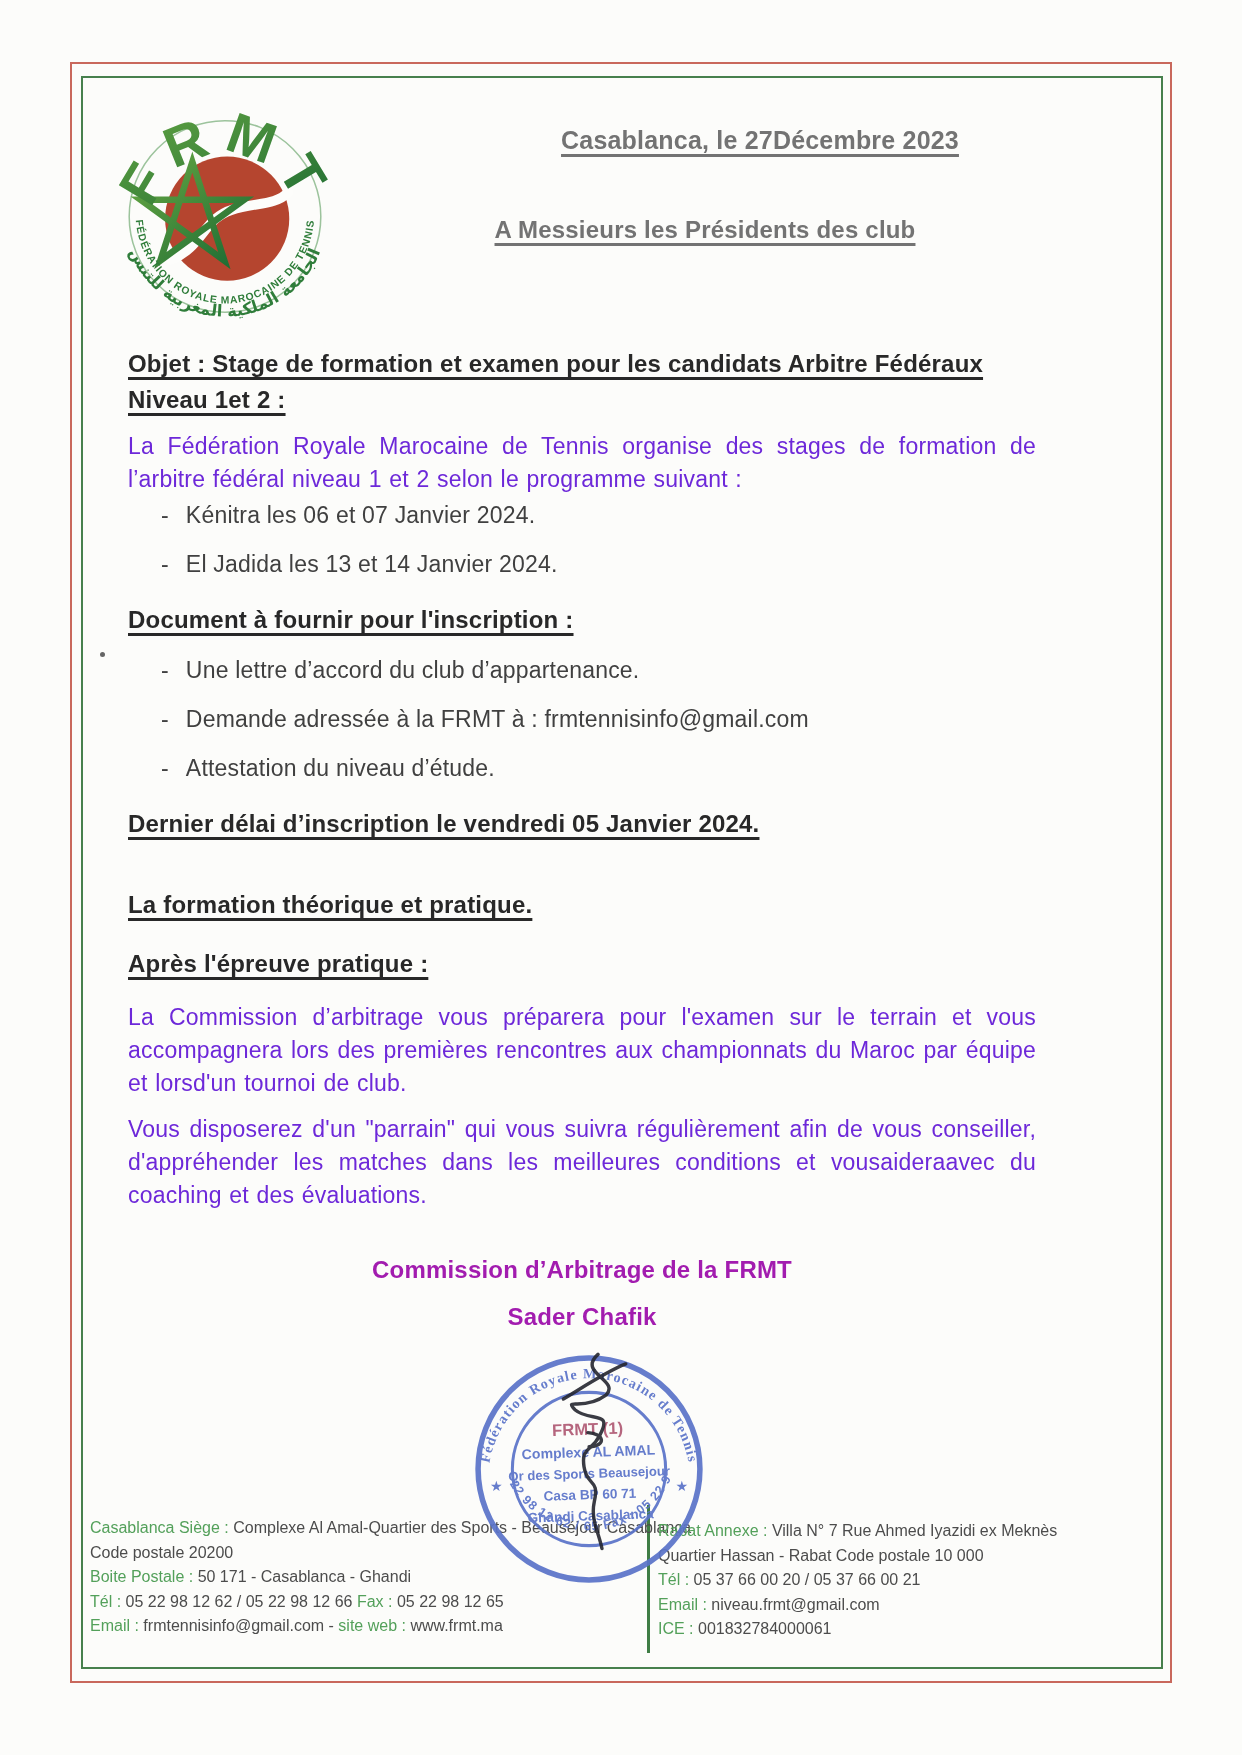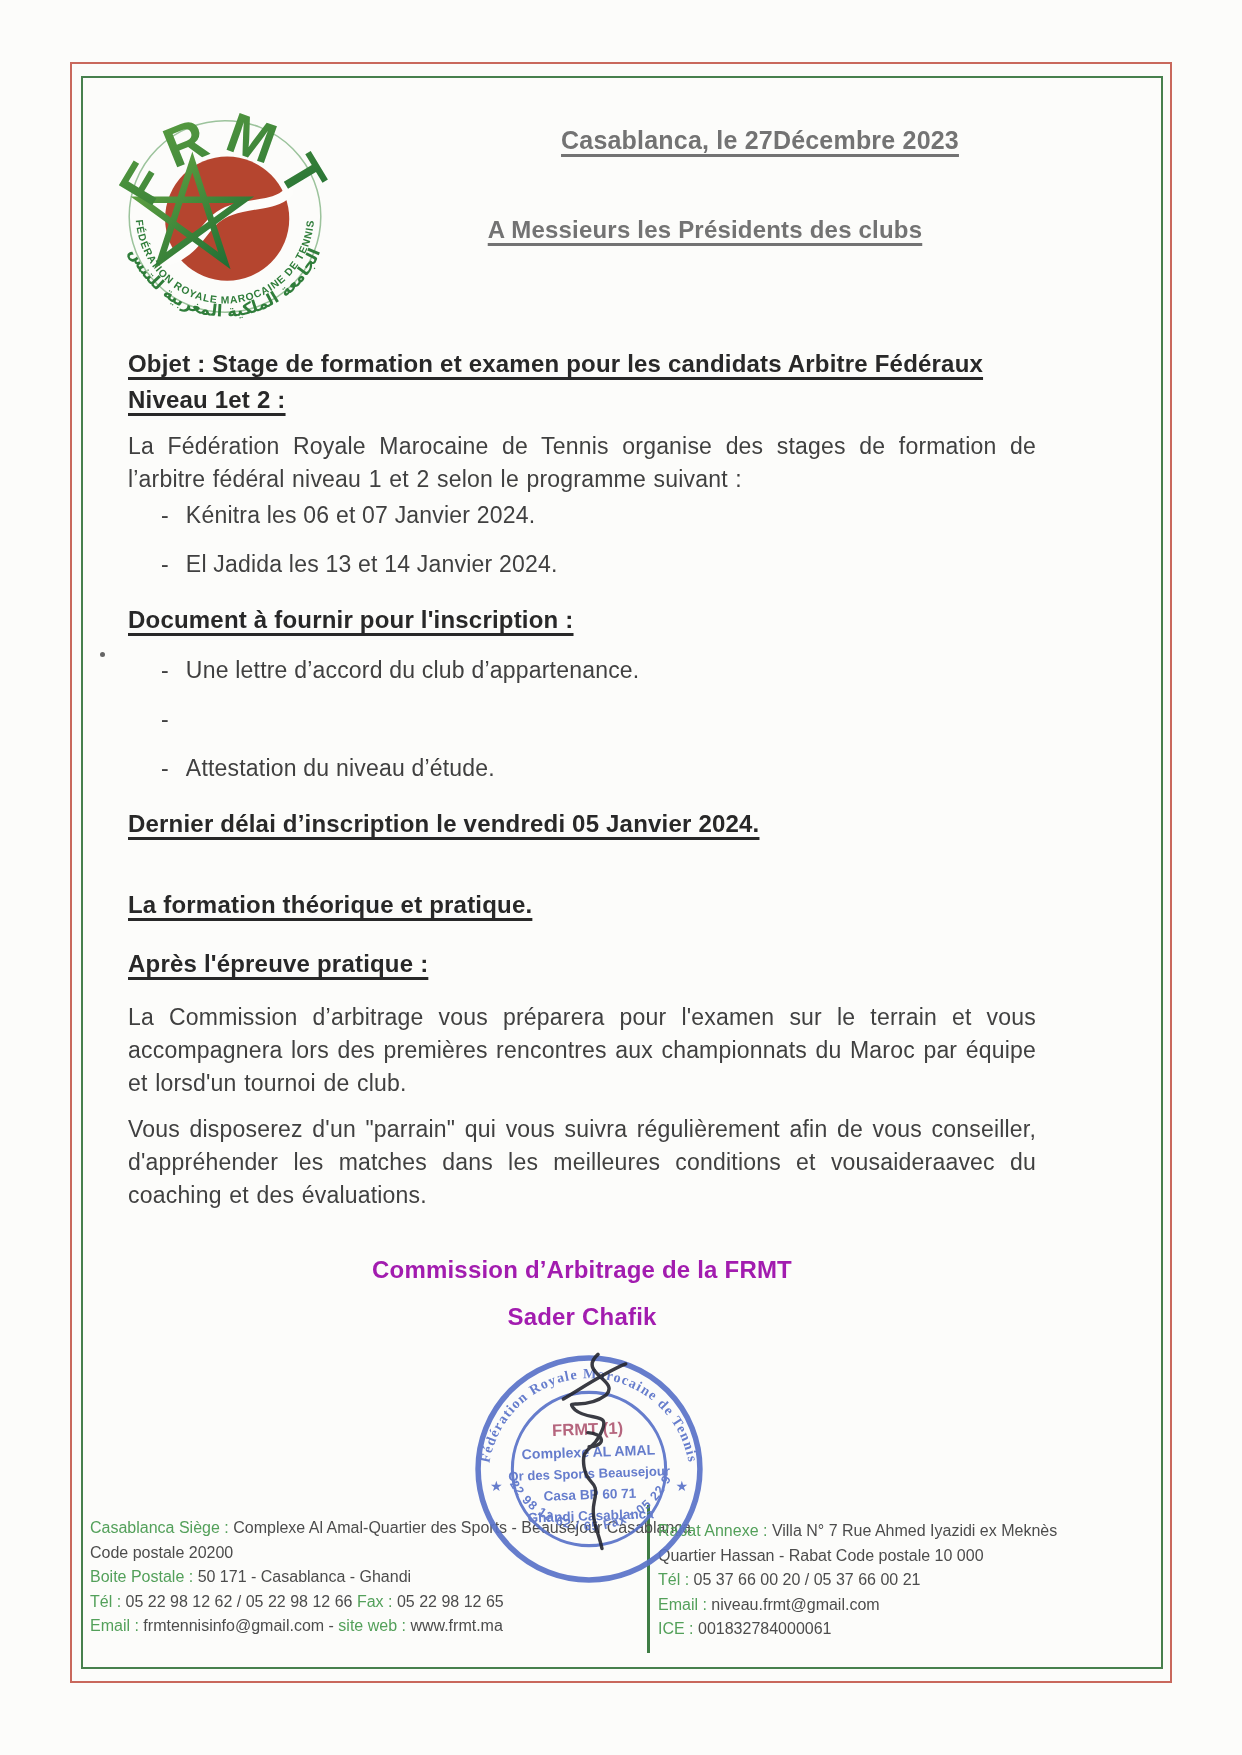--- a/index.html
+++ b/index.html
@@ -25,21 +25,21 @@
   .date-line{top:126px;left:540px;width:440px;text-align:center;font-size:25px;}
   .addressee{top:216px;left:470px;width:470px;text-align:center;font-size:24px;}
 
   .block{position:absolute;left:128px;width:908px;}
   .b-head{
     font-weight:bold;color:#282828;font-size:24px;
     text-decoration:underline;text-decoration-thickness:2.5px;text-underline-offset:5px;
     letter-spacing:.2px;
   }
   .subject{top:346px;line-height:36px;}
-  .para{font-size:23px;line-height:33px;text-align:justify;color:#404040;letter-spacing:.2px;word-spacing:1px;}
+  .para{font-size:23px;line-height:33px;text-align:justify;color:#6d28d9;letter-spacing:.2px;word-spacing:1px;}
   .intro{top:430px;}
   .p1{top:1001px;}
   .p2{top:1113px;}
 
   .li{display:flex;gap:17px;padding-left:33px;font-size:23px;color:#404040;letter-spacing:.2px;}
   .li .dash{flex:0 0 auto;}
   .list-sched{top:502px;}
   .list-docs{top:657px;}
   .li + .li{margin-top:22px;}
 
@@ -90,21 +90,21 @@
     </text>
     <text font-size="9.5" font-weight="bold" letter-spacing="0.8" fill="#2f7d3a" font-family="Liberation Sans, sans-serif">
       <textPath href="#arcFr" startOffset="50%" text-anchor="middle">FÉDÉRATION ROYALE MAROCAINE DE TENNIS</textPath>
     </text>
     <text font-size="15" font-weight="bold" fill="#2f7d3a" font-family="DejaVu Sans, sans-serif">
       <textPath href="#arcAr" startOffset="50%" text-anchor="middle">الجامعة الملكية المغربية للتنس</textPath>
     </text>
   </svg>
 
   <div class="headline date-line">Casablanca, le 27Décembre 2023</div>
-  <div class="headline addressee">A Messieurs les Présidents des clubs</div>
+  <div class="headline addressee">A Messieurs les Présidents des club</div>
 
   <div class="block b-head subject">Objet : Stage de formation et examen pour les candidats Arbitre Fédéraux Niveau 1et 2 :</div>
 
   <div class="block para intro">La Fédération Royale Marocaine de Tennis organise des stages de formation de l’arbitre fédéral niveau 1 et 2 selon le programme suivant :</div>
 
   <div class="block list-sched">
     <div class="li">
       <span class="dash">-</span>
       <span>Kénitra les 06 et 07 Janvier 2024.</span>
     </div>
@@ -118,20 +118,21 @@
 
   <div class="dot"></div>
 
   <div class="block list-docs">
     <div class="li">
       <span class="dash">-</span>
       <span>Une lettre d’accord du club d’appartenance.</span>
     </div>
     <div class="li">
       <span class="dash">-</span>
+      <span>Demande adressée à la FRMT à :  frmtennisinfo@gmail.com</span>
     </div>
     <div class="li">
       <span class="dash">-</span>
       <span>Attestation du niveau d’étude.</span>
     </div>
   </div>
 
   <div class="block b-head deadline">Dernier délai d’inscription le vendredi 05 Janvier 2024.</div>
   <div class="block b-head formation">La formation théorique et pratique.</div>
   <div class="block b-head apres">Après l'épreuve pratique :</div>

